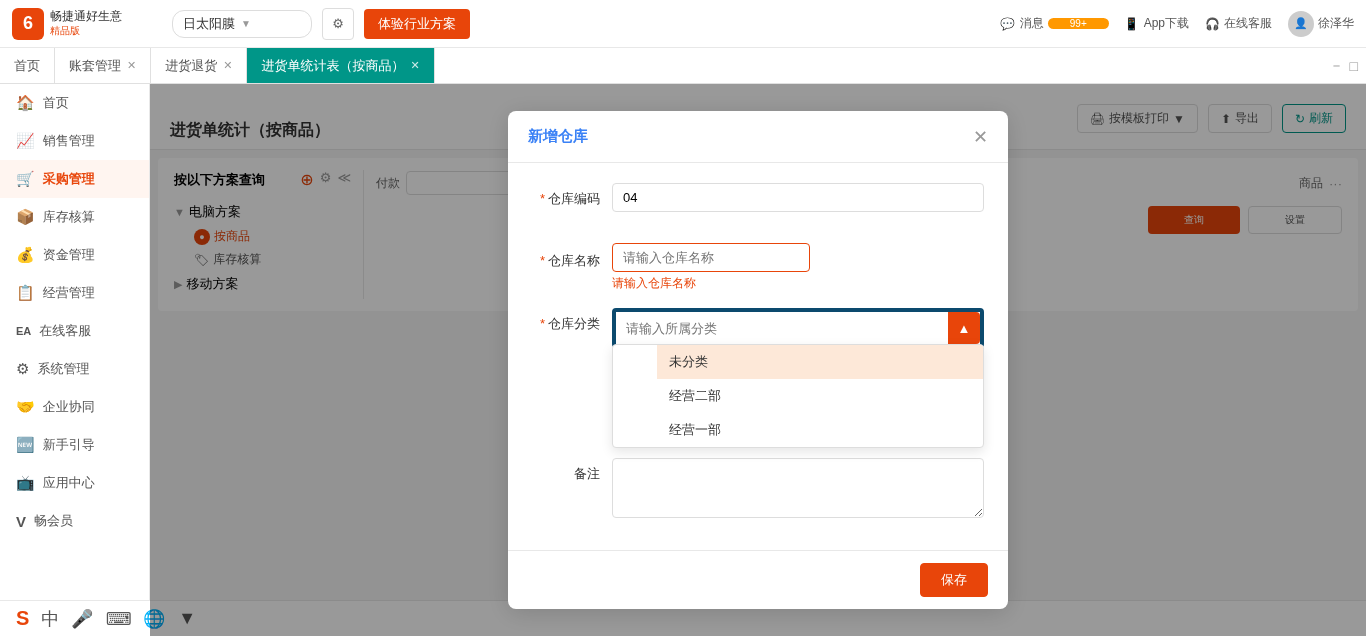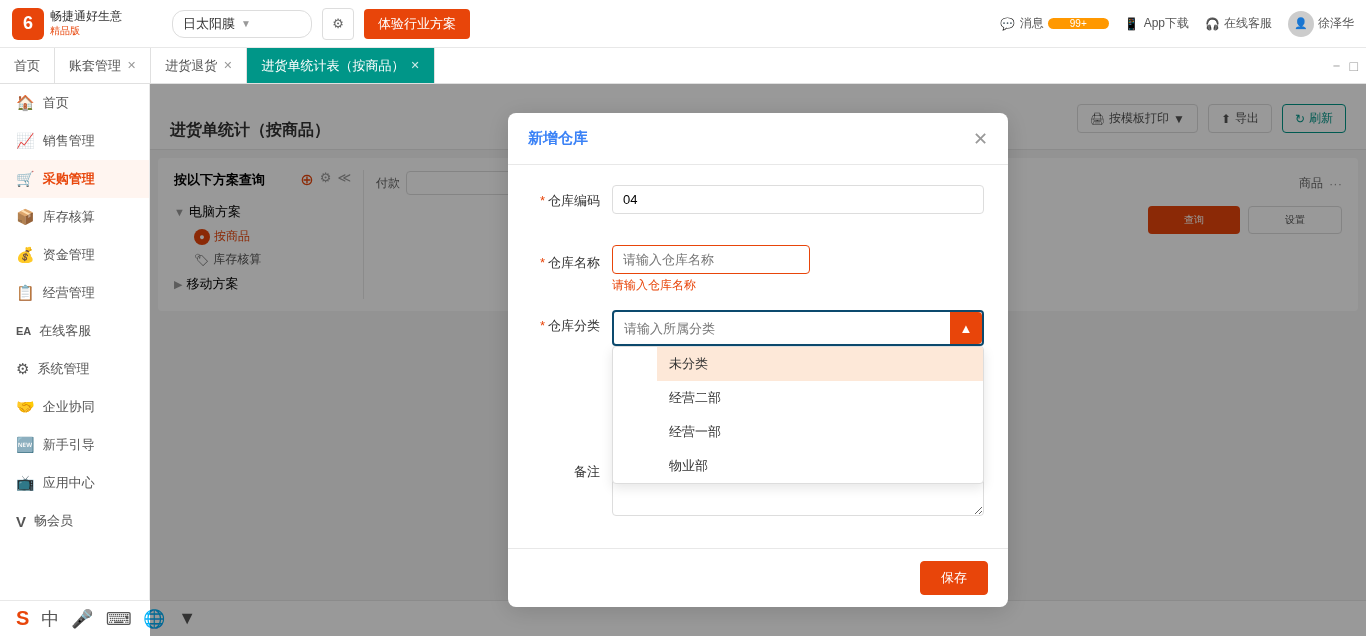--- a/index.html
+++ b/index.html
@@ -153,21 +153,21 @@
       padding: 6px 10px; font-size: 13px; outline: none;
     }
     .form-control.error { border-color: #e8450a; }
 
     .form-textarea { resize: vertical; min-height: 60px; }
 
     
     .category-wrapper { flex: 1; position: relative; }
     .category-input-row {
       display: flex; align-items: center;
-      border: 2px solid #0c4a6e; border-radius: 4px; overflow: visible;
+      border: 4px solid #0c4a6e; border-radius: 4px; overflow: visible;
     }
     .category-input {
       flex: 1; border: none; padding: 6px 10px; font-size: 13px; outline: none;
     }
     .category-arrow {
       width: 32px; height: 32px; background: #e8450a; display: flex; align-items: center;
       justify-content: center; color: white; cursor: pointer; border-radius: 0 4px 4px 0;
     }
     .dropdown-list {
       position: absolute; top: 36px; left: 0; right: 0;
@@ -447,21 +447,20 @@
             <div class="category-wrapper">
               <div class="category-input-row">
                 <input class="category-input" type="text" placeholder="请输入所属分类" style="">
                 <div class="category-arrow">▲</div>
               </div>
 
               <div class="dropdown-list">
                 <div class="dropdown-item highlighted">未分类</div>
                 <div class="dropdown-item">经营二部</div>
                 <div class="dropdown-item">经营一部</div>
-                <div class="dropdown-item">物业部</div>
               </div>
             </div>
           </div>
 
           <div class="form-row" style="margin-top: 110px;">
             <label class="form-label">备注</label>
             <textarea class="form-control form-textarea" style=""></textarea>
           </div>
 
         </div>

